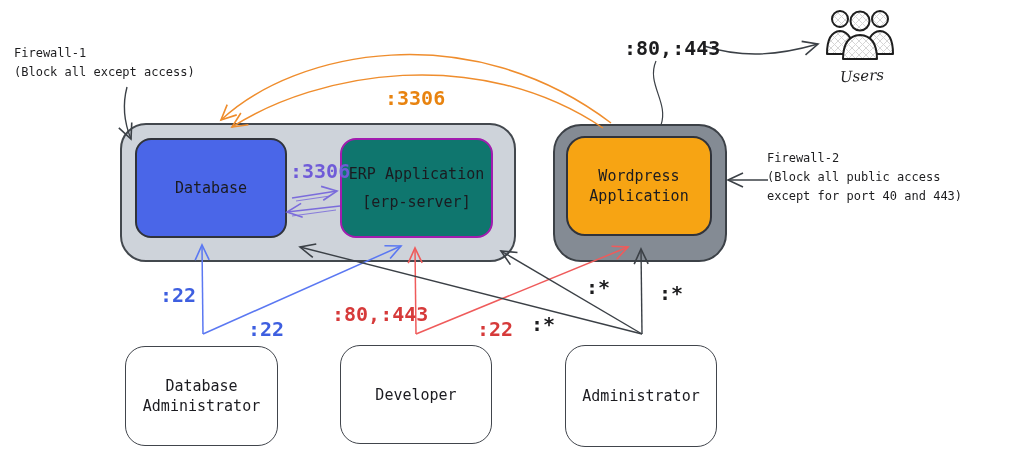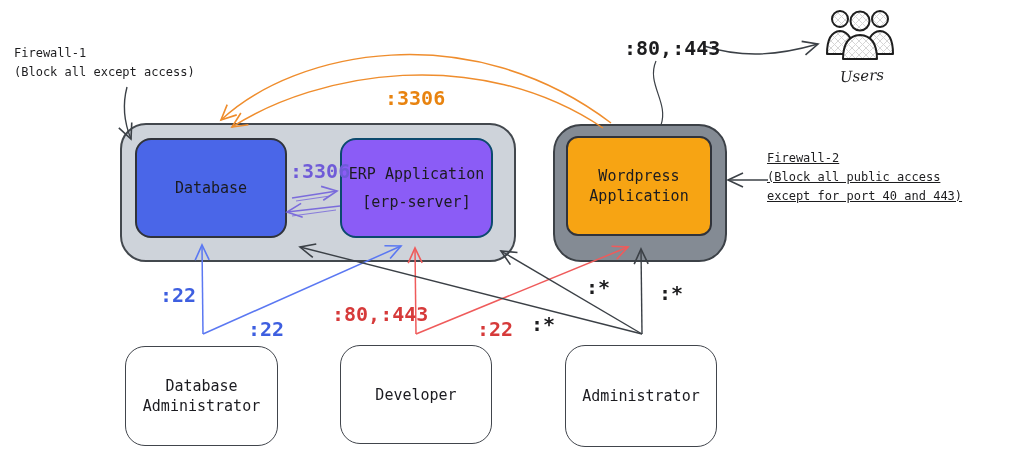--- a/index.html
+++ b/index.html
@@ -11,37 +11,37 @@
        align-items:center;justify-content:center;text-align:center;z-index:1;}
   .box .ln{font-size:15px;line-height:20px;color:#1b1b20;white-space:nowrap;}
   
   #fw1-box{left:120px;top:123px;width:396px;height:139px;background:#ced3da;
            border:2px solid #43484e;border-radius:26px;}
   #fw2-box{left:553px;top:124px;width:174px;height:138px;background:#848b94;
            border:2px solid #3c4147;border-radius:28px;}
   
   #db-box{left:135px;top:138px;width:152px;height:100px;background:#4a66e8;
           border:2px solid #30333b;border-radius:16px;}
-  #erp-box{left:340px;top:138px;width:153px;height:100px;background:#8b5cf6;
-           border:2px solid #0c4a6e;border-radius:16px;gap:8px;}
+  #erp-box{left:340px;top:138px;width:153px;height:100px;background:#0f766e;
+           border:2px solid #a21caf;border-radius:16px;gap:8px;}
   #wp-box{left:566px;top:136px;width:146px;height:100px;background:#f7a413;
-          border:2px solid #30333b;border-radius:12px;}
+          border:2px solid #30333b;border-radius:19px;}
   
   .actor{background:#ffffff;border:1.5px solid #41454c;border-radius:20px;}
   #dba-box{left:125px;top:346px;width:153px;height:100px;}
   #dev-box{left:340px;top:345px;width:152px;height:99px;}
   #adm-box{left:565px;top:345px;width:152px;height:102px;}
   
   #arrows{position:absolute;left:0;top:0;z-index:2;pointer-events:none;}
   
   .lbl{position:absolute;z-index:3;font-size:12px;line-height:19px;
        color:#1d1d1f;white-space:pre;}
   .port{font-weight:bold;font-size:20px;line-height:16px;}
   #lbl-fw1{left:14px;top:44px;}
-  #lbl-fw2{left:767px;top:149px;text-decoration:underline;}
+  #lbl-fw2{left:767px;top:149px;}
   #lbl-orange-3306{left:385px;top:90px;color:#e8830f;}
   #lbl-purple-3306{left:290px;top:163px;color:#6f5bd8;}
   #lbl-top-ports{left:624px;top:40px;color:#1d1d1f;}
   #lbl-blue-22a{left:160px;top:287px;color:#3e5fe0;}
   #lbl-blue-22b{left:248px;top:321px;color:#3e5fe0;}
   #lbl-red-ports{left:332px;top:306px;color:#d63a3a;}
   #lbl-red-22{left:477px;top:321px;color:#d63a3a;}
   #lbl-star-db{left:531px;top:316px;}
   #lbl-star-erp{left:586px;top:279px;}
   #lbl-star-wp{left:659px;top:285px;}

